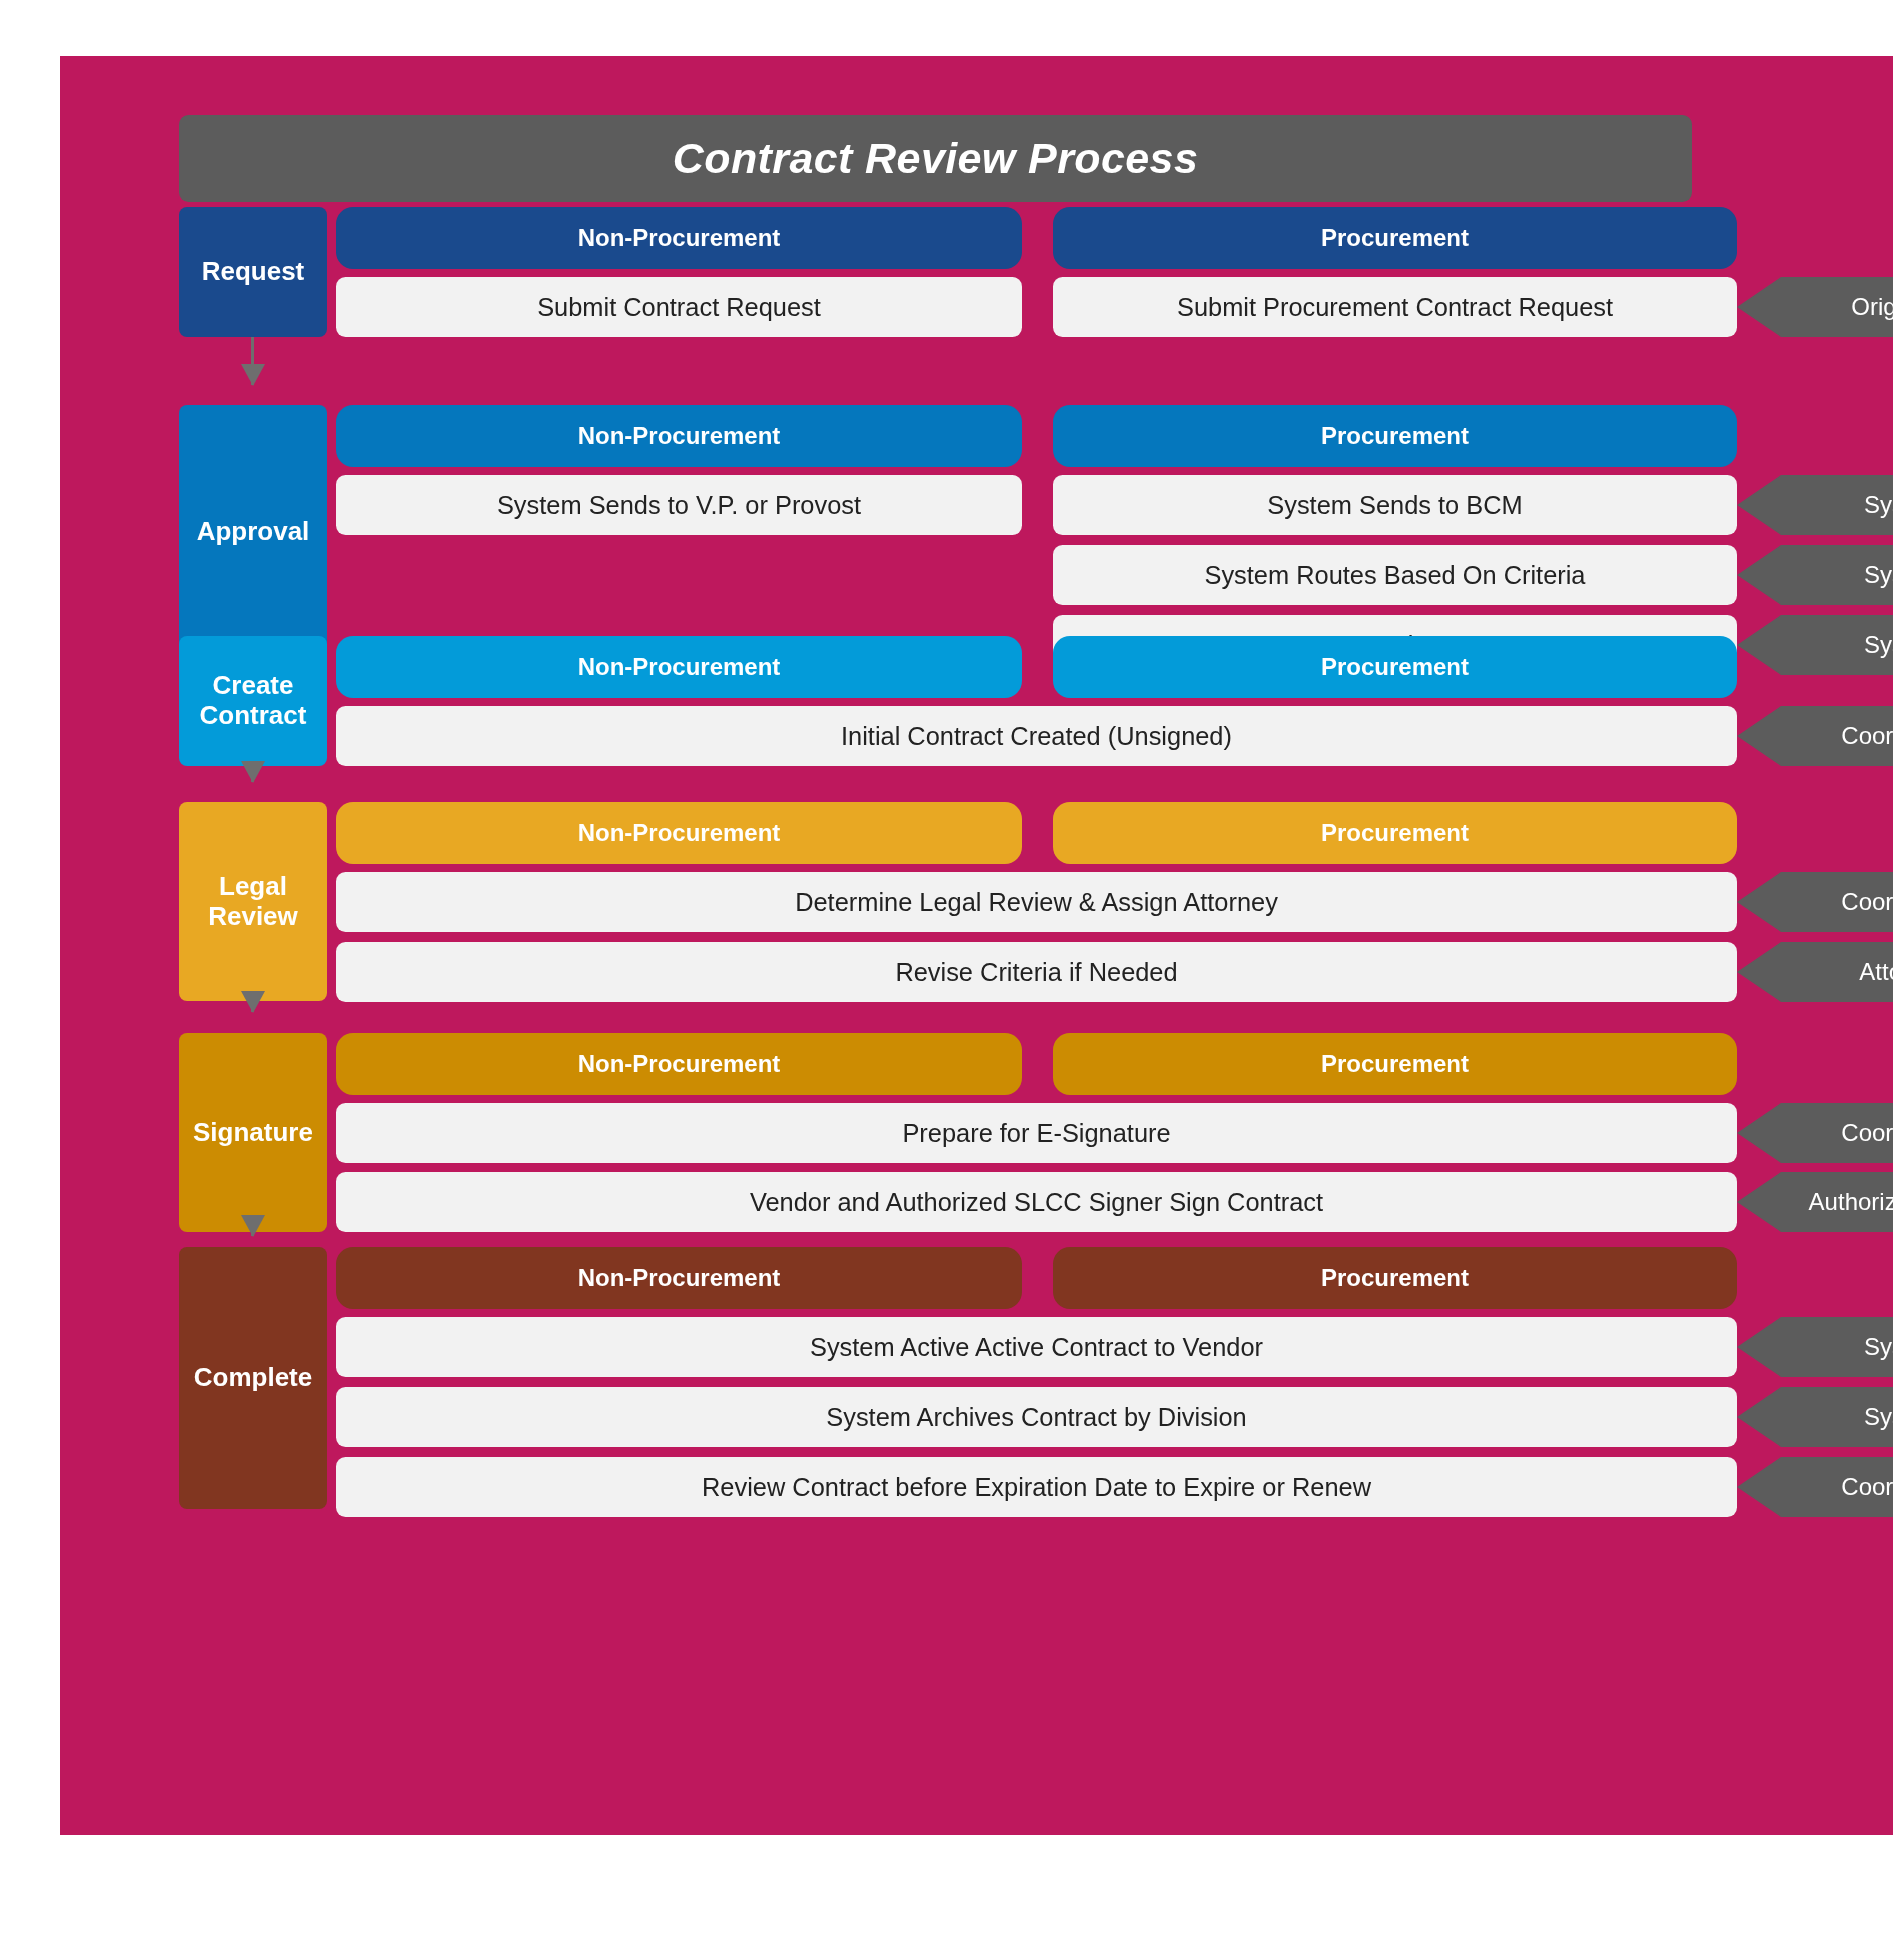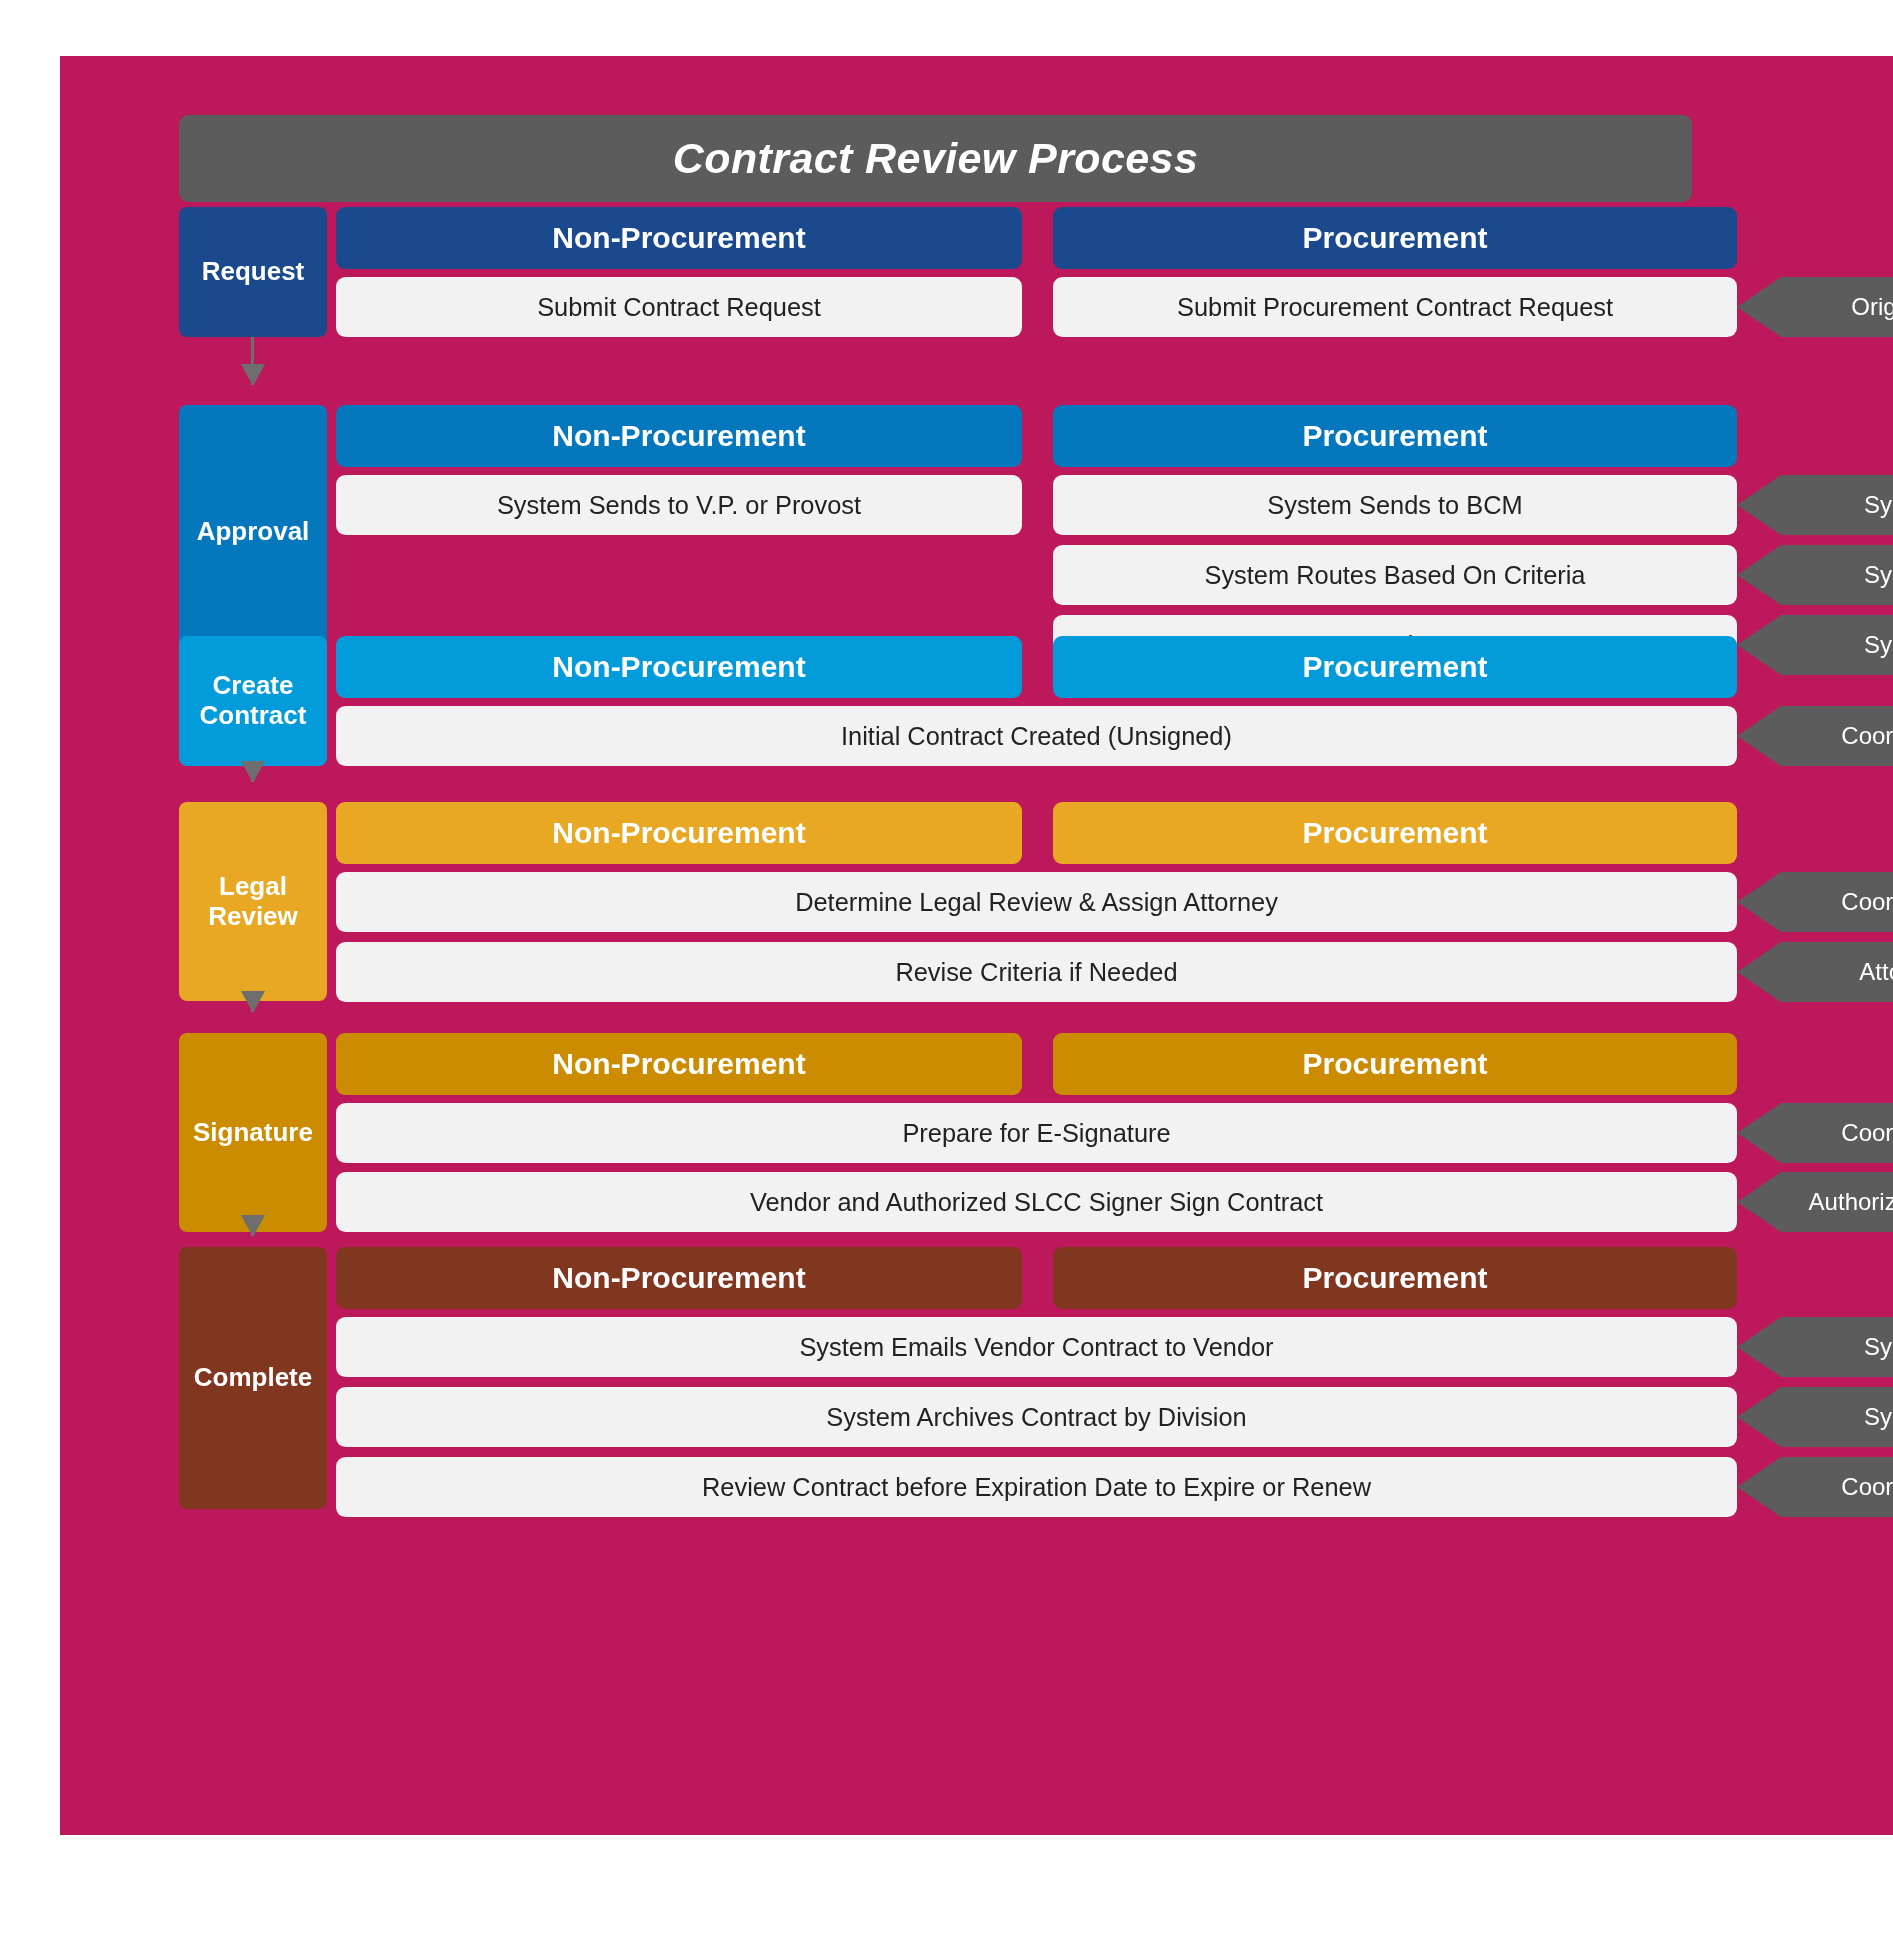--- a/index.html
+++ b/index.html
@@ -46,24 +46,24 @@
     color: #ffffff;
     font-size: 26px;
     font-weight: bold;
     line-height: 1.15;
     padding: 8px;
   }
 
   .track-head {
     position: absolute;
     height: 62px;
-    border-radius: 9px;
-    display: flex; align-items: center; justify-content: center;
-    color: #ffffff;
-    font-size: 30px;
+    border-radius: 17px;
+    display: flex; align-items: center; justify-content: center;
+    color: #ffffff;
+    font-size: 24px;
     font-weight: bold;
   }
   .track-head.np { left: 276px;  width: 686px; }
   .track-head.pr { left: 993px; width: 684px; }
 
   .task {
     position: absolute;
     height: 60px;
     background: #f2f2f2;
     border-radius: 9.5px;
@@ -200,21 +200,21 @@
         <div class="role-badge" style="top: 1116px;">
           <div class="shape"></div>
           <span class="role-text">Authorized Signer</span>
         </div>
         <div class="connector" style="top: 1175px; height: 4.8px;"></div>
       </div>
       <div class="stage-row">
         <div class="stage-label" style="top: 1191px; height: 262px; background: rgb(129, 54, 32);">Complete</div>
         <div class="track-head np" style="top: 1191px; background: rgb(129, 54, 32);">Non-Procurement</div>
         <div class="track-head pr" style="top: 1191px; background: rgb(129, 54, 32);">Procurement</div>
-        <div class="task both" style="top: 1261px;">System Emails Vendor Contract to Vendor</div>
+        <div class="task both" style="top: 1261px;">System Active Active Contract to Vendor</div>
         <div class="role-badge" style="top: 1261px;">
           <div class="shape"></div>
           <span class="role-text">System</span>
         </div>
         <div class="task both" style="top: 1331px;">System Archives Contract by Division</div>
         <div class="role-badge" style="top: 1331px;">
           <div class="shape"></div>
           <span class="role-text">System</span>
         </div>
         <div class="task both" style="top: 1401px;">Review Contract before Expiration Date to Expire or Renew</div>

